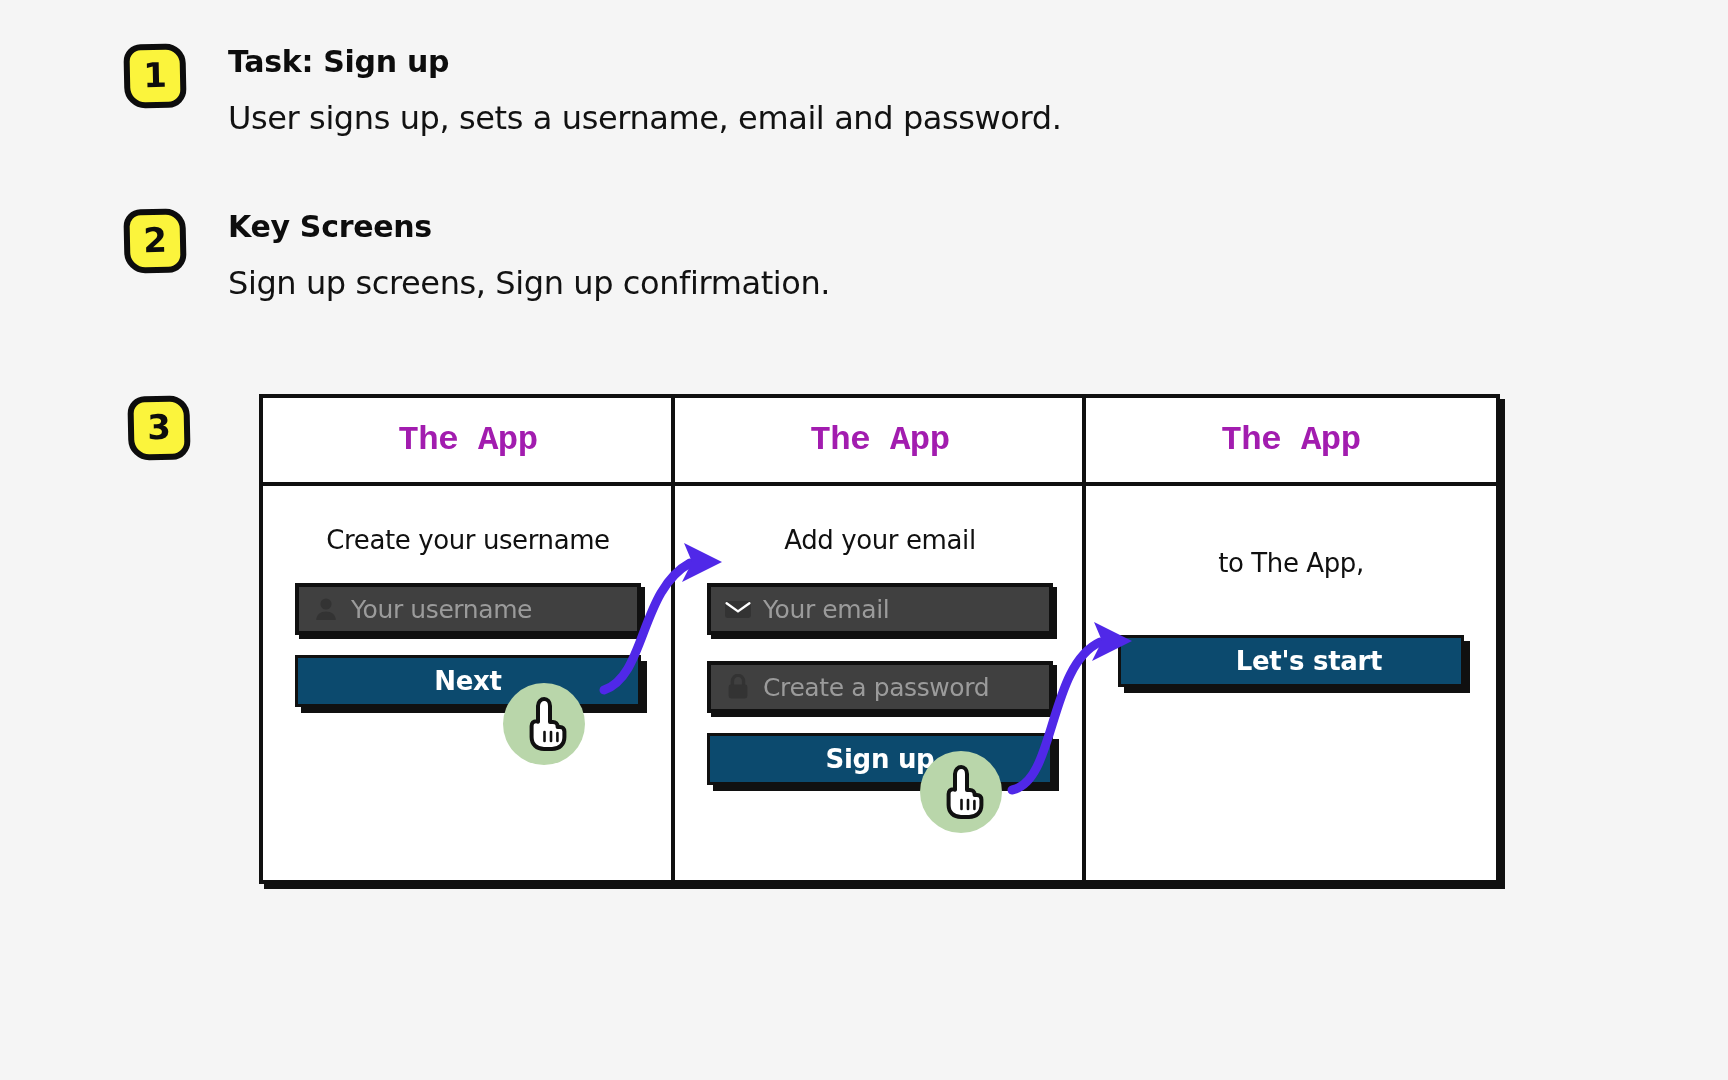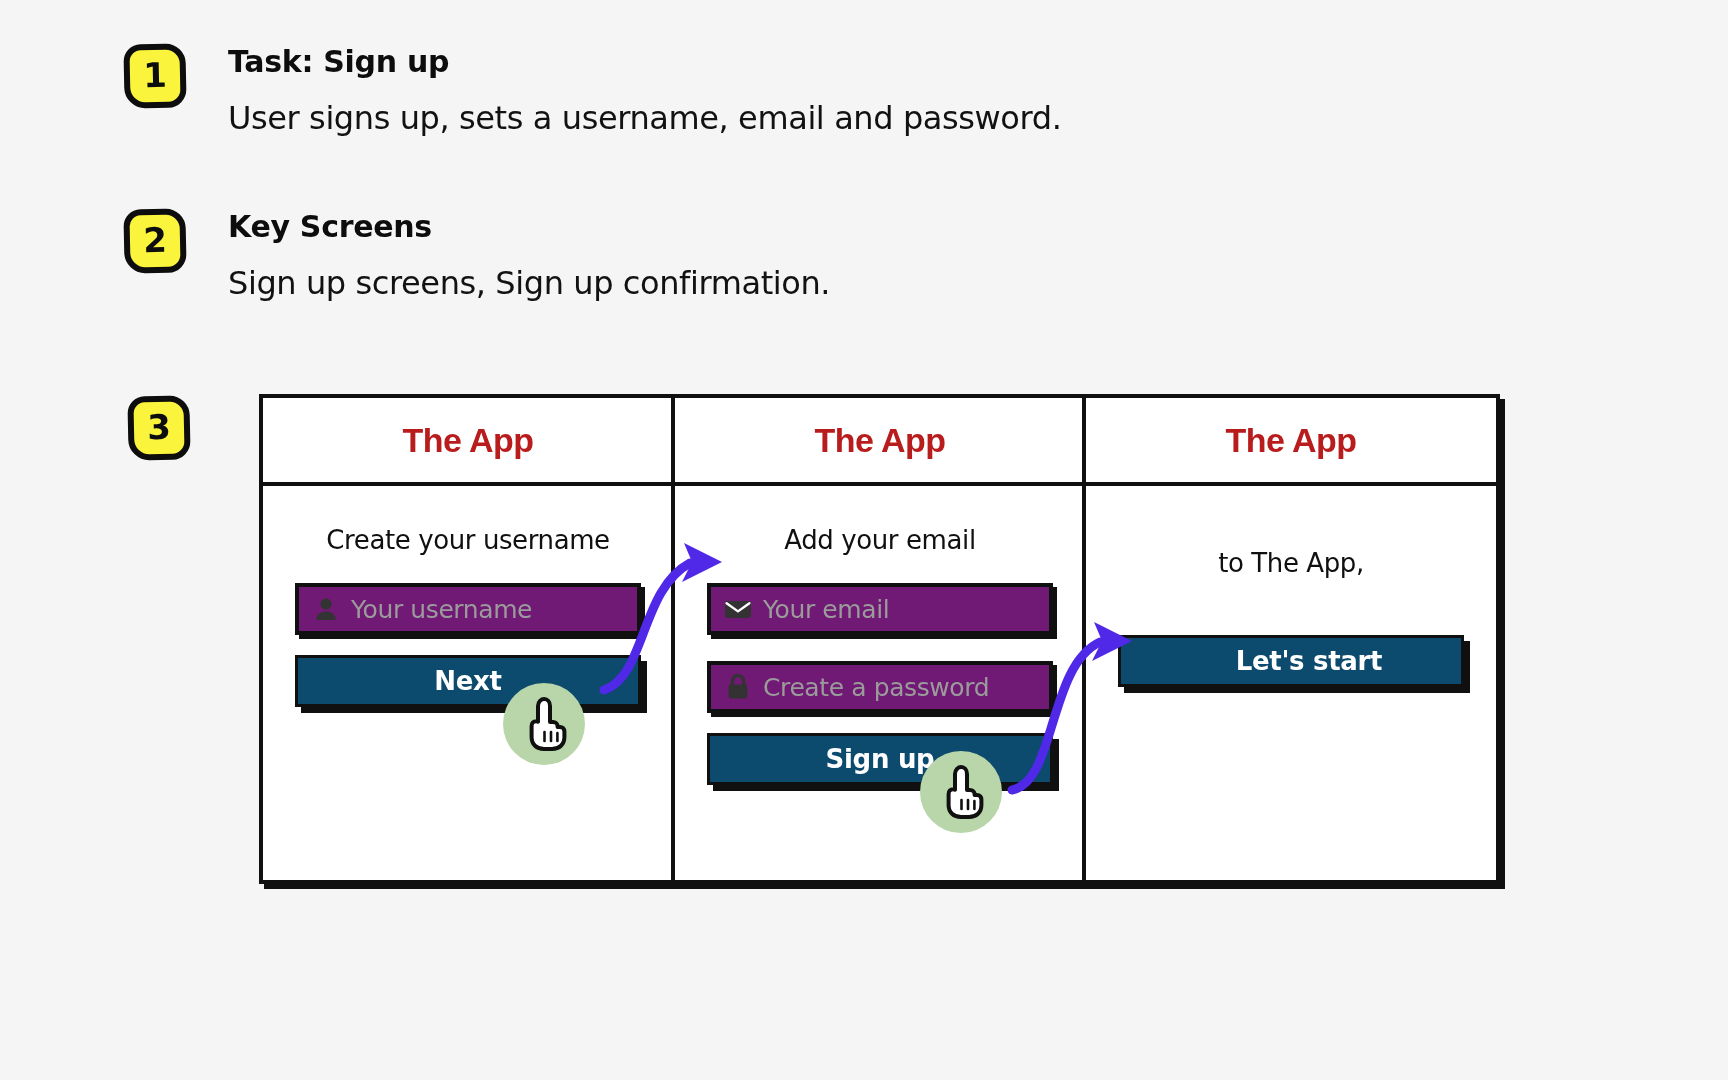--- a/index.html
+++ b/index.html
@@ -85,44 +85,44 @@
     box-shadow: 5px 5px 0 #101010;
   }
   .screen-head {
     height: 88px;
     border-bottom: 4px solid #101010;
     display: flex;
     align-items: center;
     justify-content: center;
   }
   .screen-title {
-    font-family: Liberation Sans, sans-serif;
+    font-family: Liberation Mono, monospace;
     font-weight: 700;
     font-size: 34px;
-    color: #b91c1c;
+    color: #a21caf;
     letter-spacing: -0.5px;
   }
   .screen-body {
     padding: 38px 32px 0 32px;
   }
   .prompt {
     text-align: center;
     font-family: "DejaVu Sans", sans-serif;
     font-size: 26px;
     line-height: 1.28;
     color: #101010;
     letter-spacing: -0.4px;
   }
 
   
   .field {
     position: relative;
     margin-top: 26px;
     height: 52px;
-    background: #701a75;
+    background: #404040;
     border: 4px solid #101010;
     box-shadow: 4px 4px 0 #101010;
     display: flex;
     align-items: center;
     padding: 0 12px;
   }
   .field-icon {
     flex: 0 0 auto;
     width: 30px;
     height: 26px;

